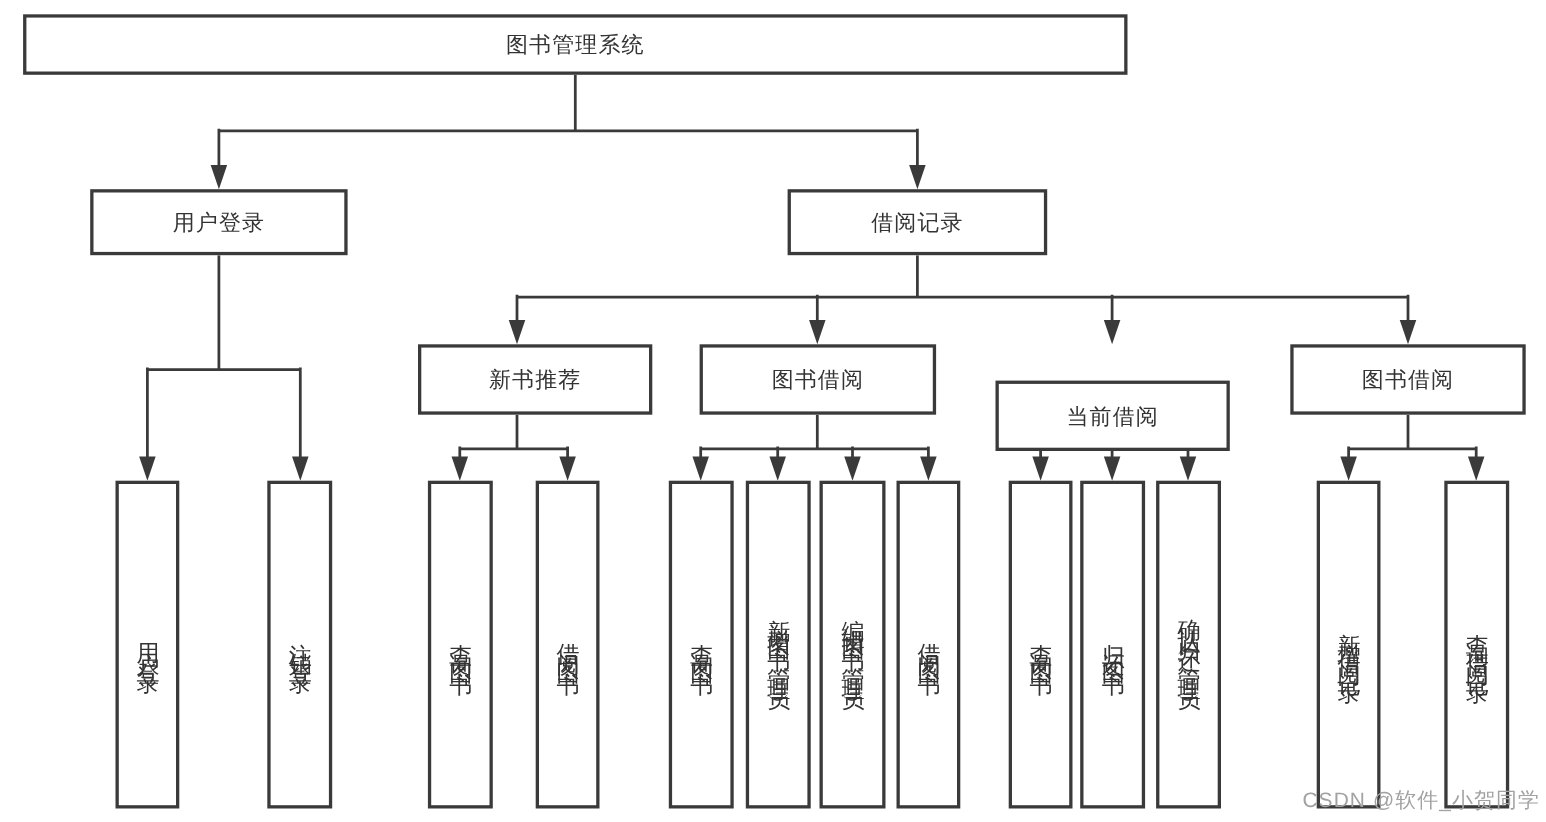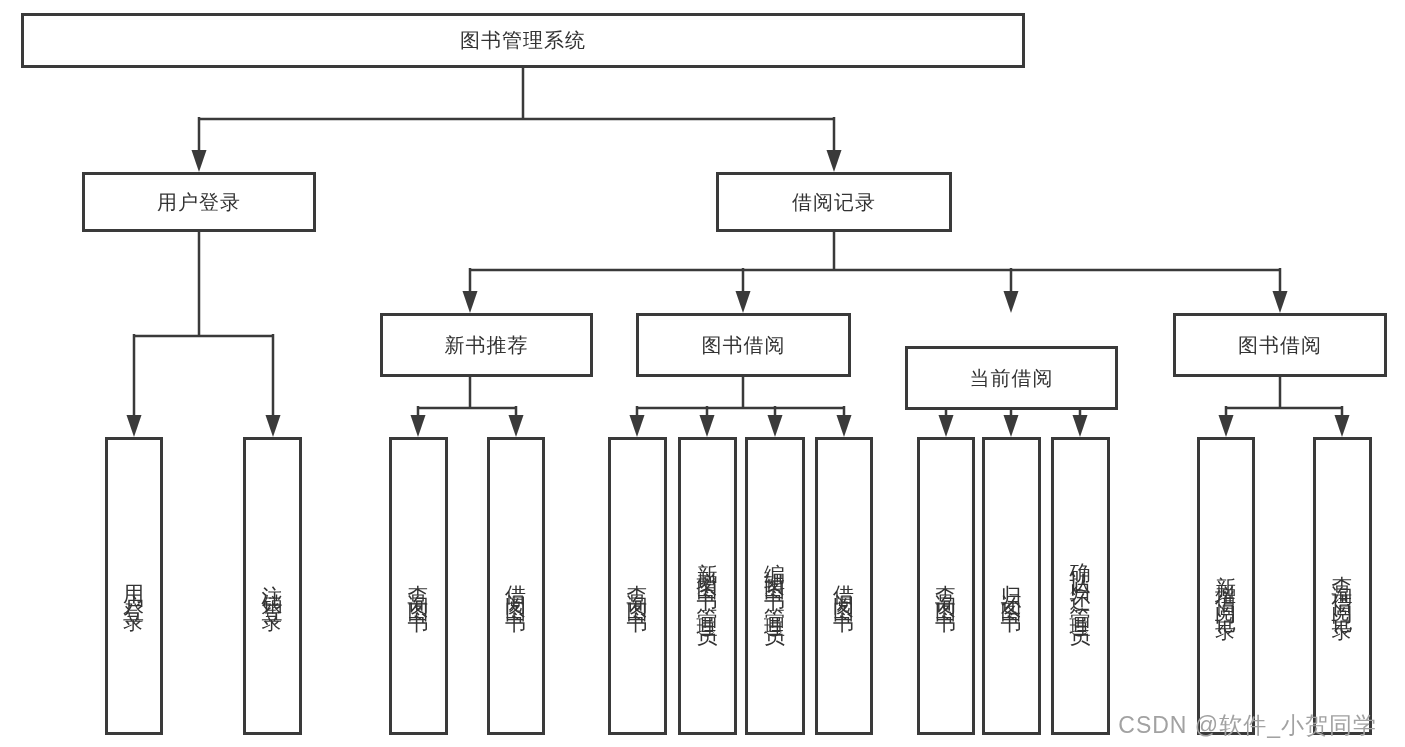--- a/index.html
+++ b/index.html
@@ -71,23 +71,23 @@
   .n-lf-5  {left:678px;  width:59px;}
   .n-lf-6  {left:745px;  width:60px;}
   .n-lf-7  {left:815px;  width:58px;}
   .n-lf-8  {left:917px;  width:58px;}
   .n-lf-9  {left:982px;  width:59px;}
   .n-lf-10 {left:1051px; width:59px;}
   .n-lf-11 {left:1197px; width:58px;}
   .n-lf-12 {left:1313px; width:59px;}
   .watermark{
     position:absolute;
-    right:28px;
+    right:5px;
     bottom:6px;
-    font-size:23px;
+    font-size:19px;
     color:var(--watermark);
     letter-spacing:1px;
     white-space:nowrap;
   }
 </style>
 </head>
 <body>
 
 <div class="canvas">
 

